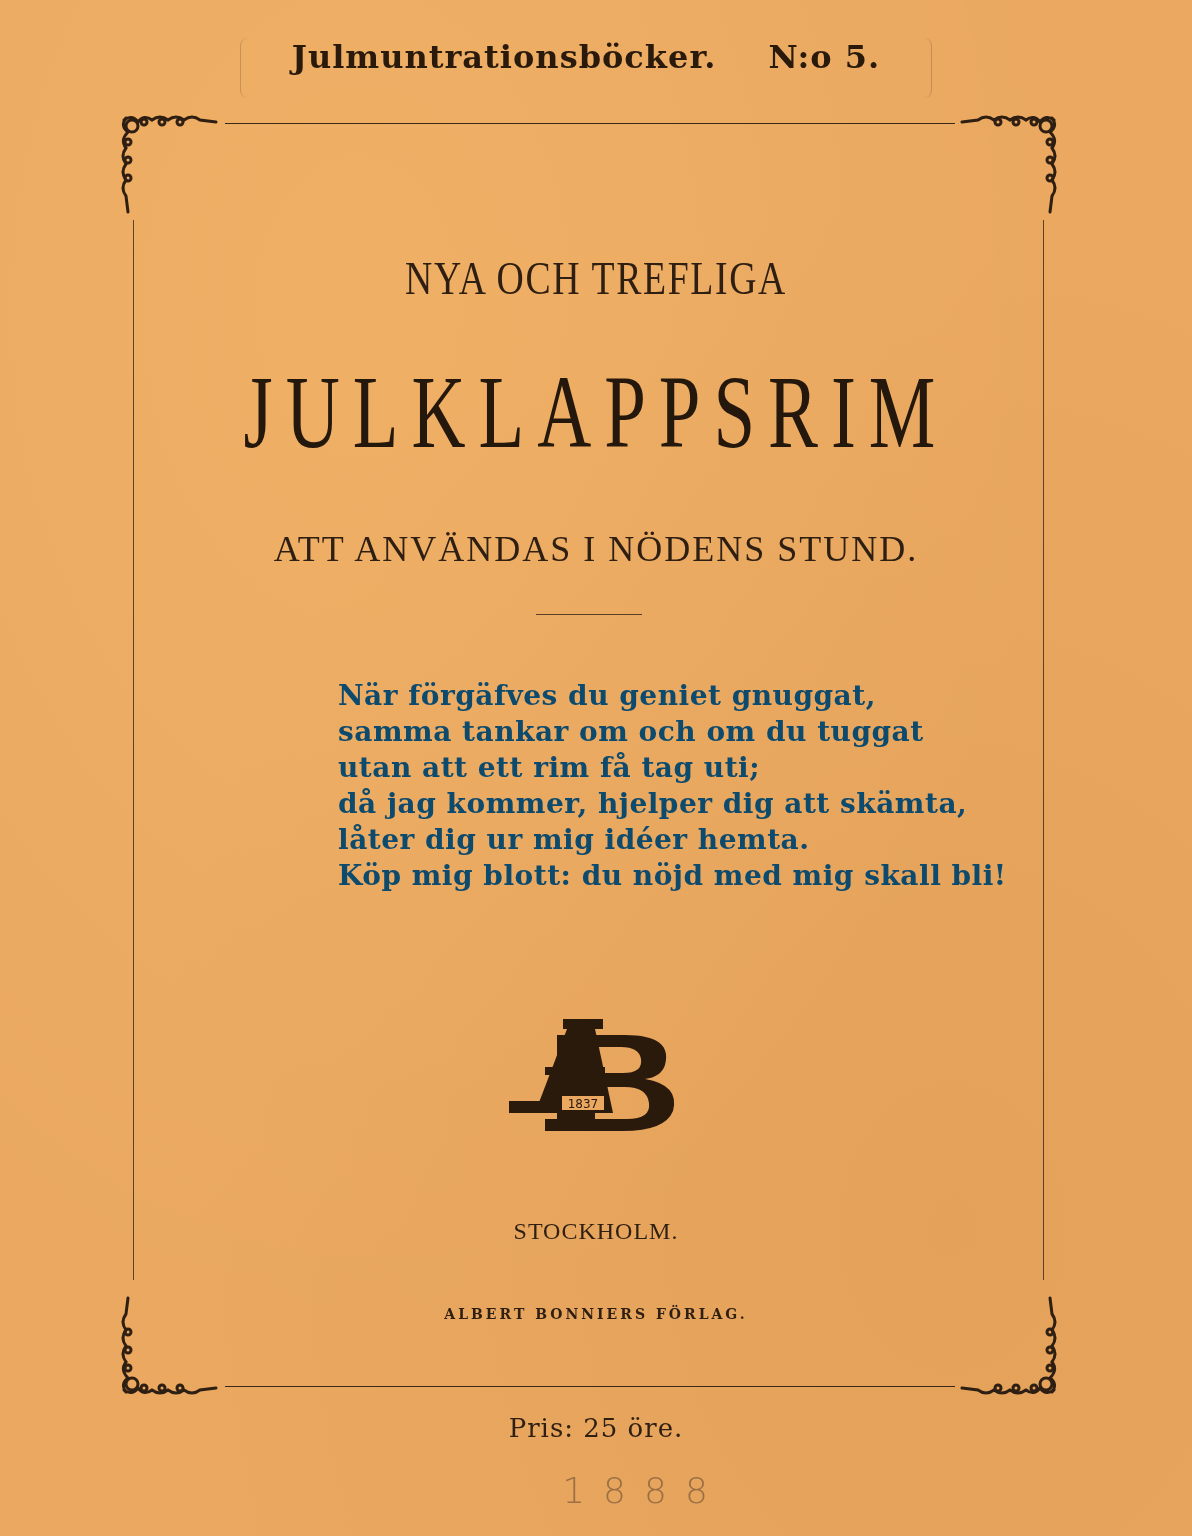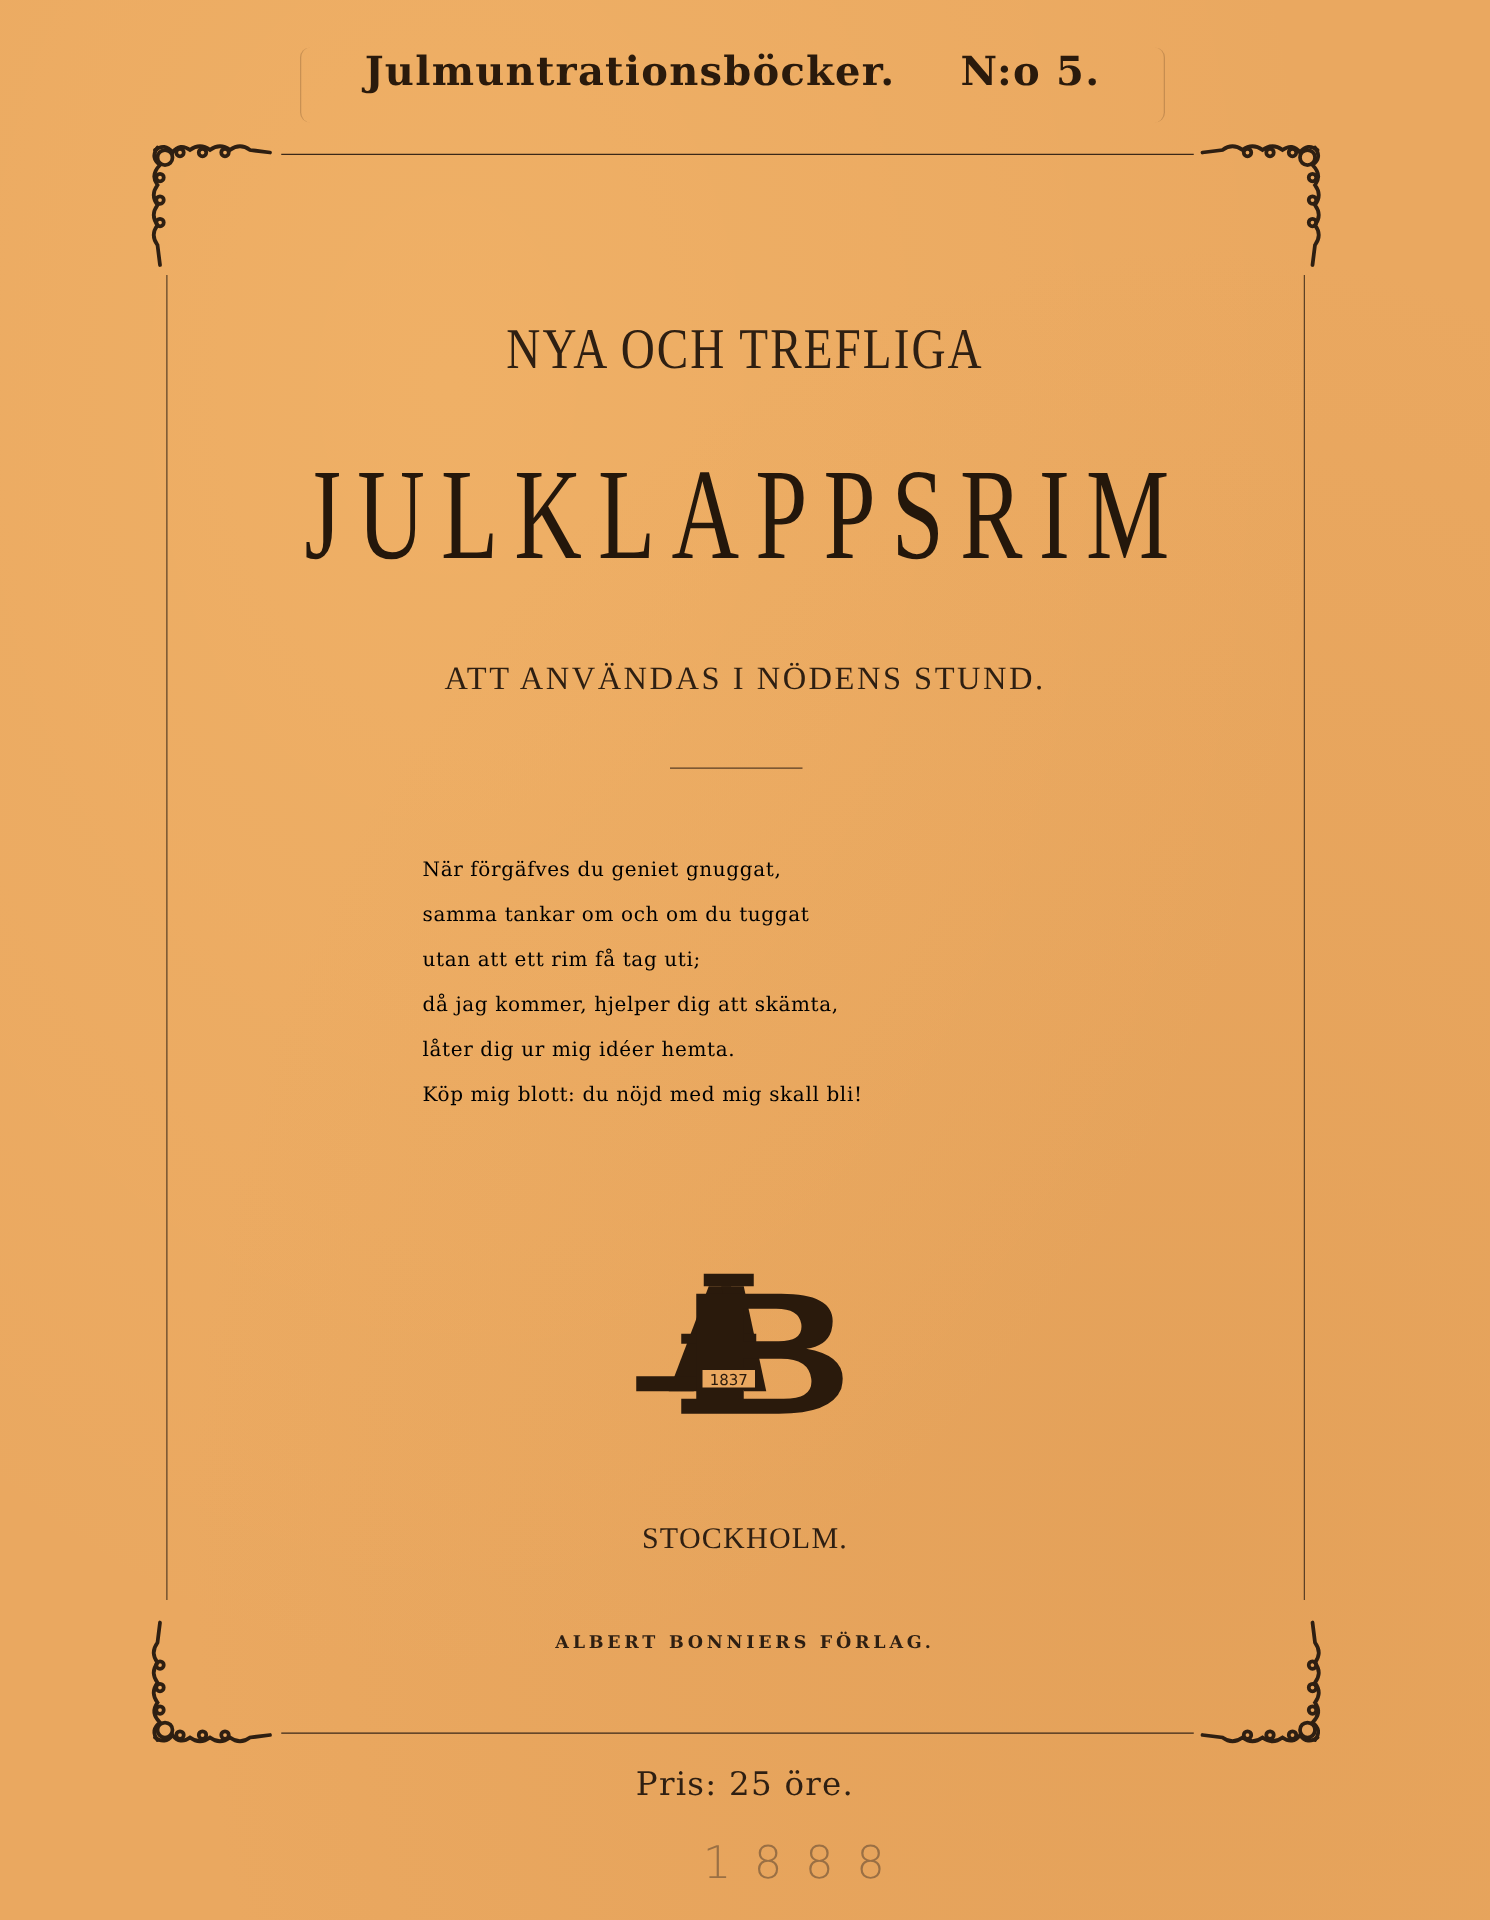--- a/index.html
+++ b/index.html
@@ -40,28 +40,28 @@
     font-size: 46px; letter-spacing: 2px; transform: scaleX(0.82);
   }
   .main-title {
     top: 352px; font-family: "Liberation Serif", serif;
     font-size: 104px; letter-spacing: 18px;
     transform: scaleX(0.72); transform-origin: center;
     white-space: nowrap; color: #24170b;
   }
   .tagline {
     top: 528px; font-family: "Liberation Serif", serif;
-    font-size: 26px; letter-spacing: 2px;
+    font-size: 36px; letter-spacing: 2px;
   }
   .short-rule { top: 614px; left: 536px; width: 106px; height: 1px; background: #5a3e25; }
 
   .poem {
     top: 678px; left: 338px; width: 700px;
-    font-family: "DejaVu Serif", serif; font-size: 16px; line-height: 36px;
-    color: #000000; letter-spacing: 0.5px;
+    font-family: "DejaVu Serif", serif; font-size: 28px; line-height: 36px;
+    color: #0c4a6e; letter-spacing: 0.5px; font-weight: bold;
   }
   .poem div { white-space: nowrap; }
 
   .logo { top: 1015px; left: 505px; width: 180px; height: 120px; }
 
   .city {
     top: 1218px; font-family: "Liberation Serif", serif;
     font-size: 24px; letter-spacing: 1px;
   }
   .publisher {

